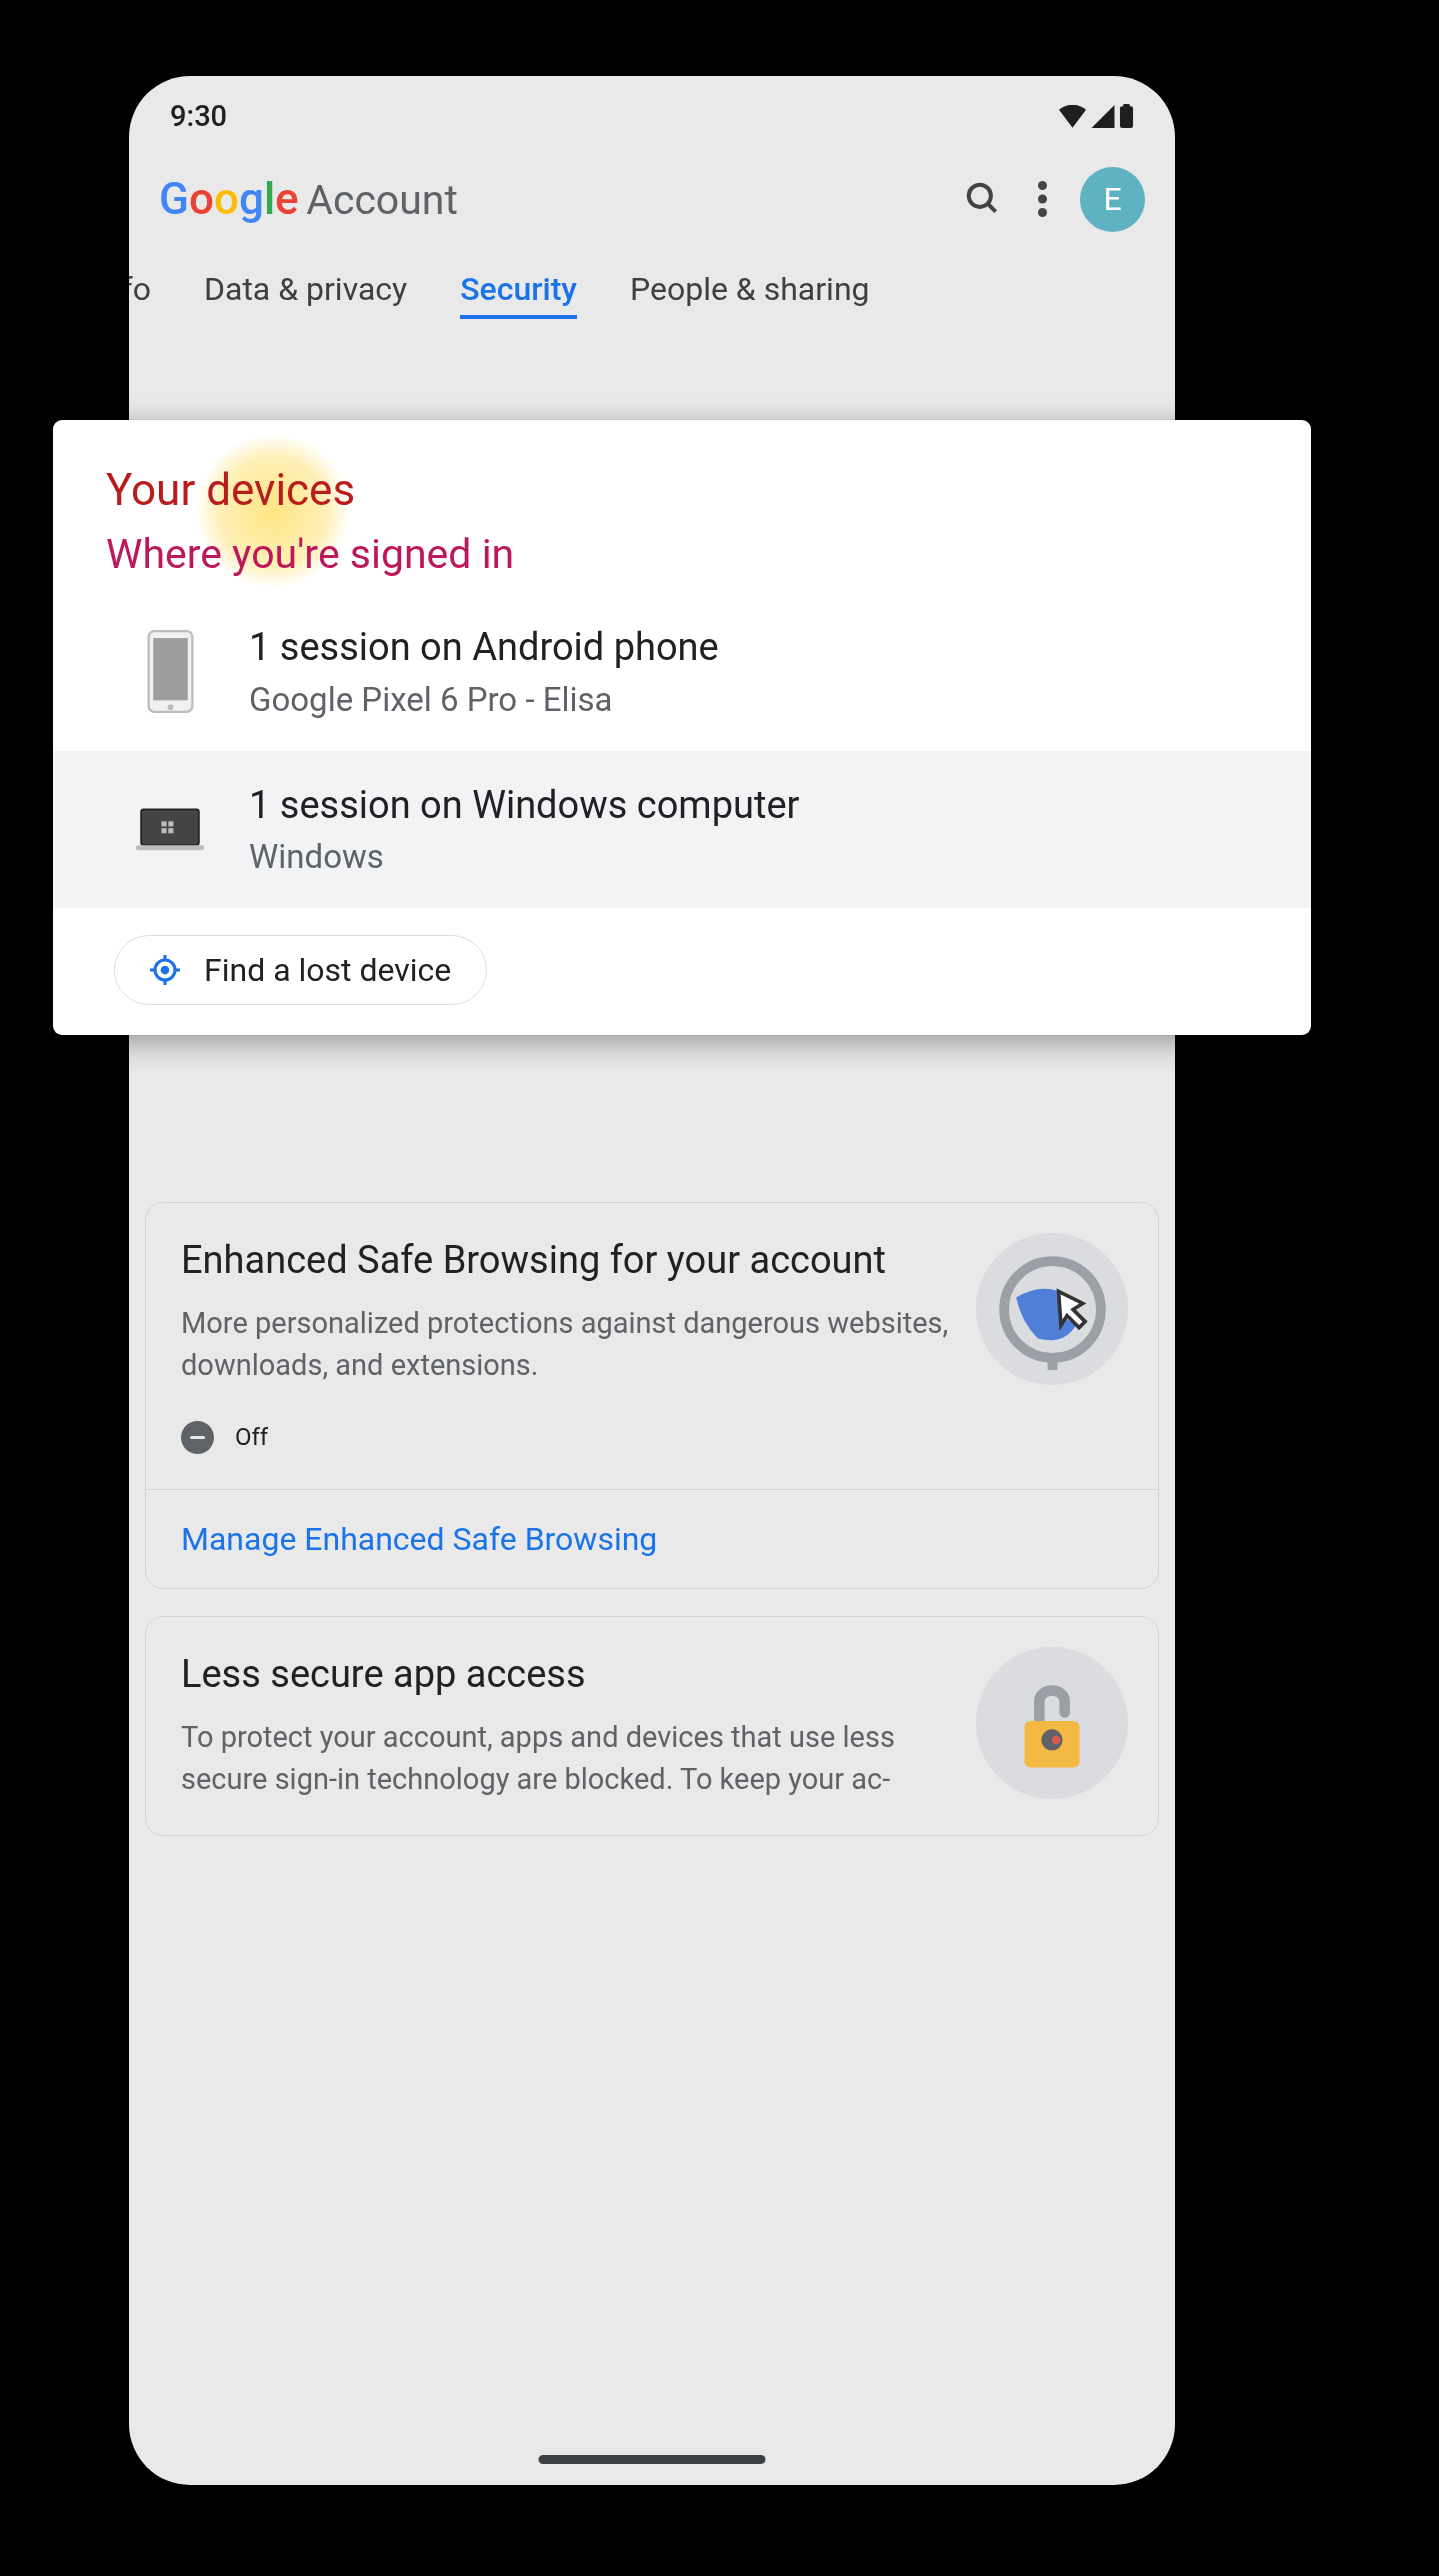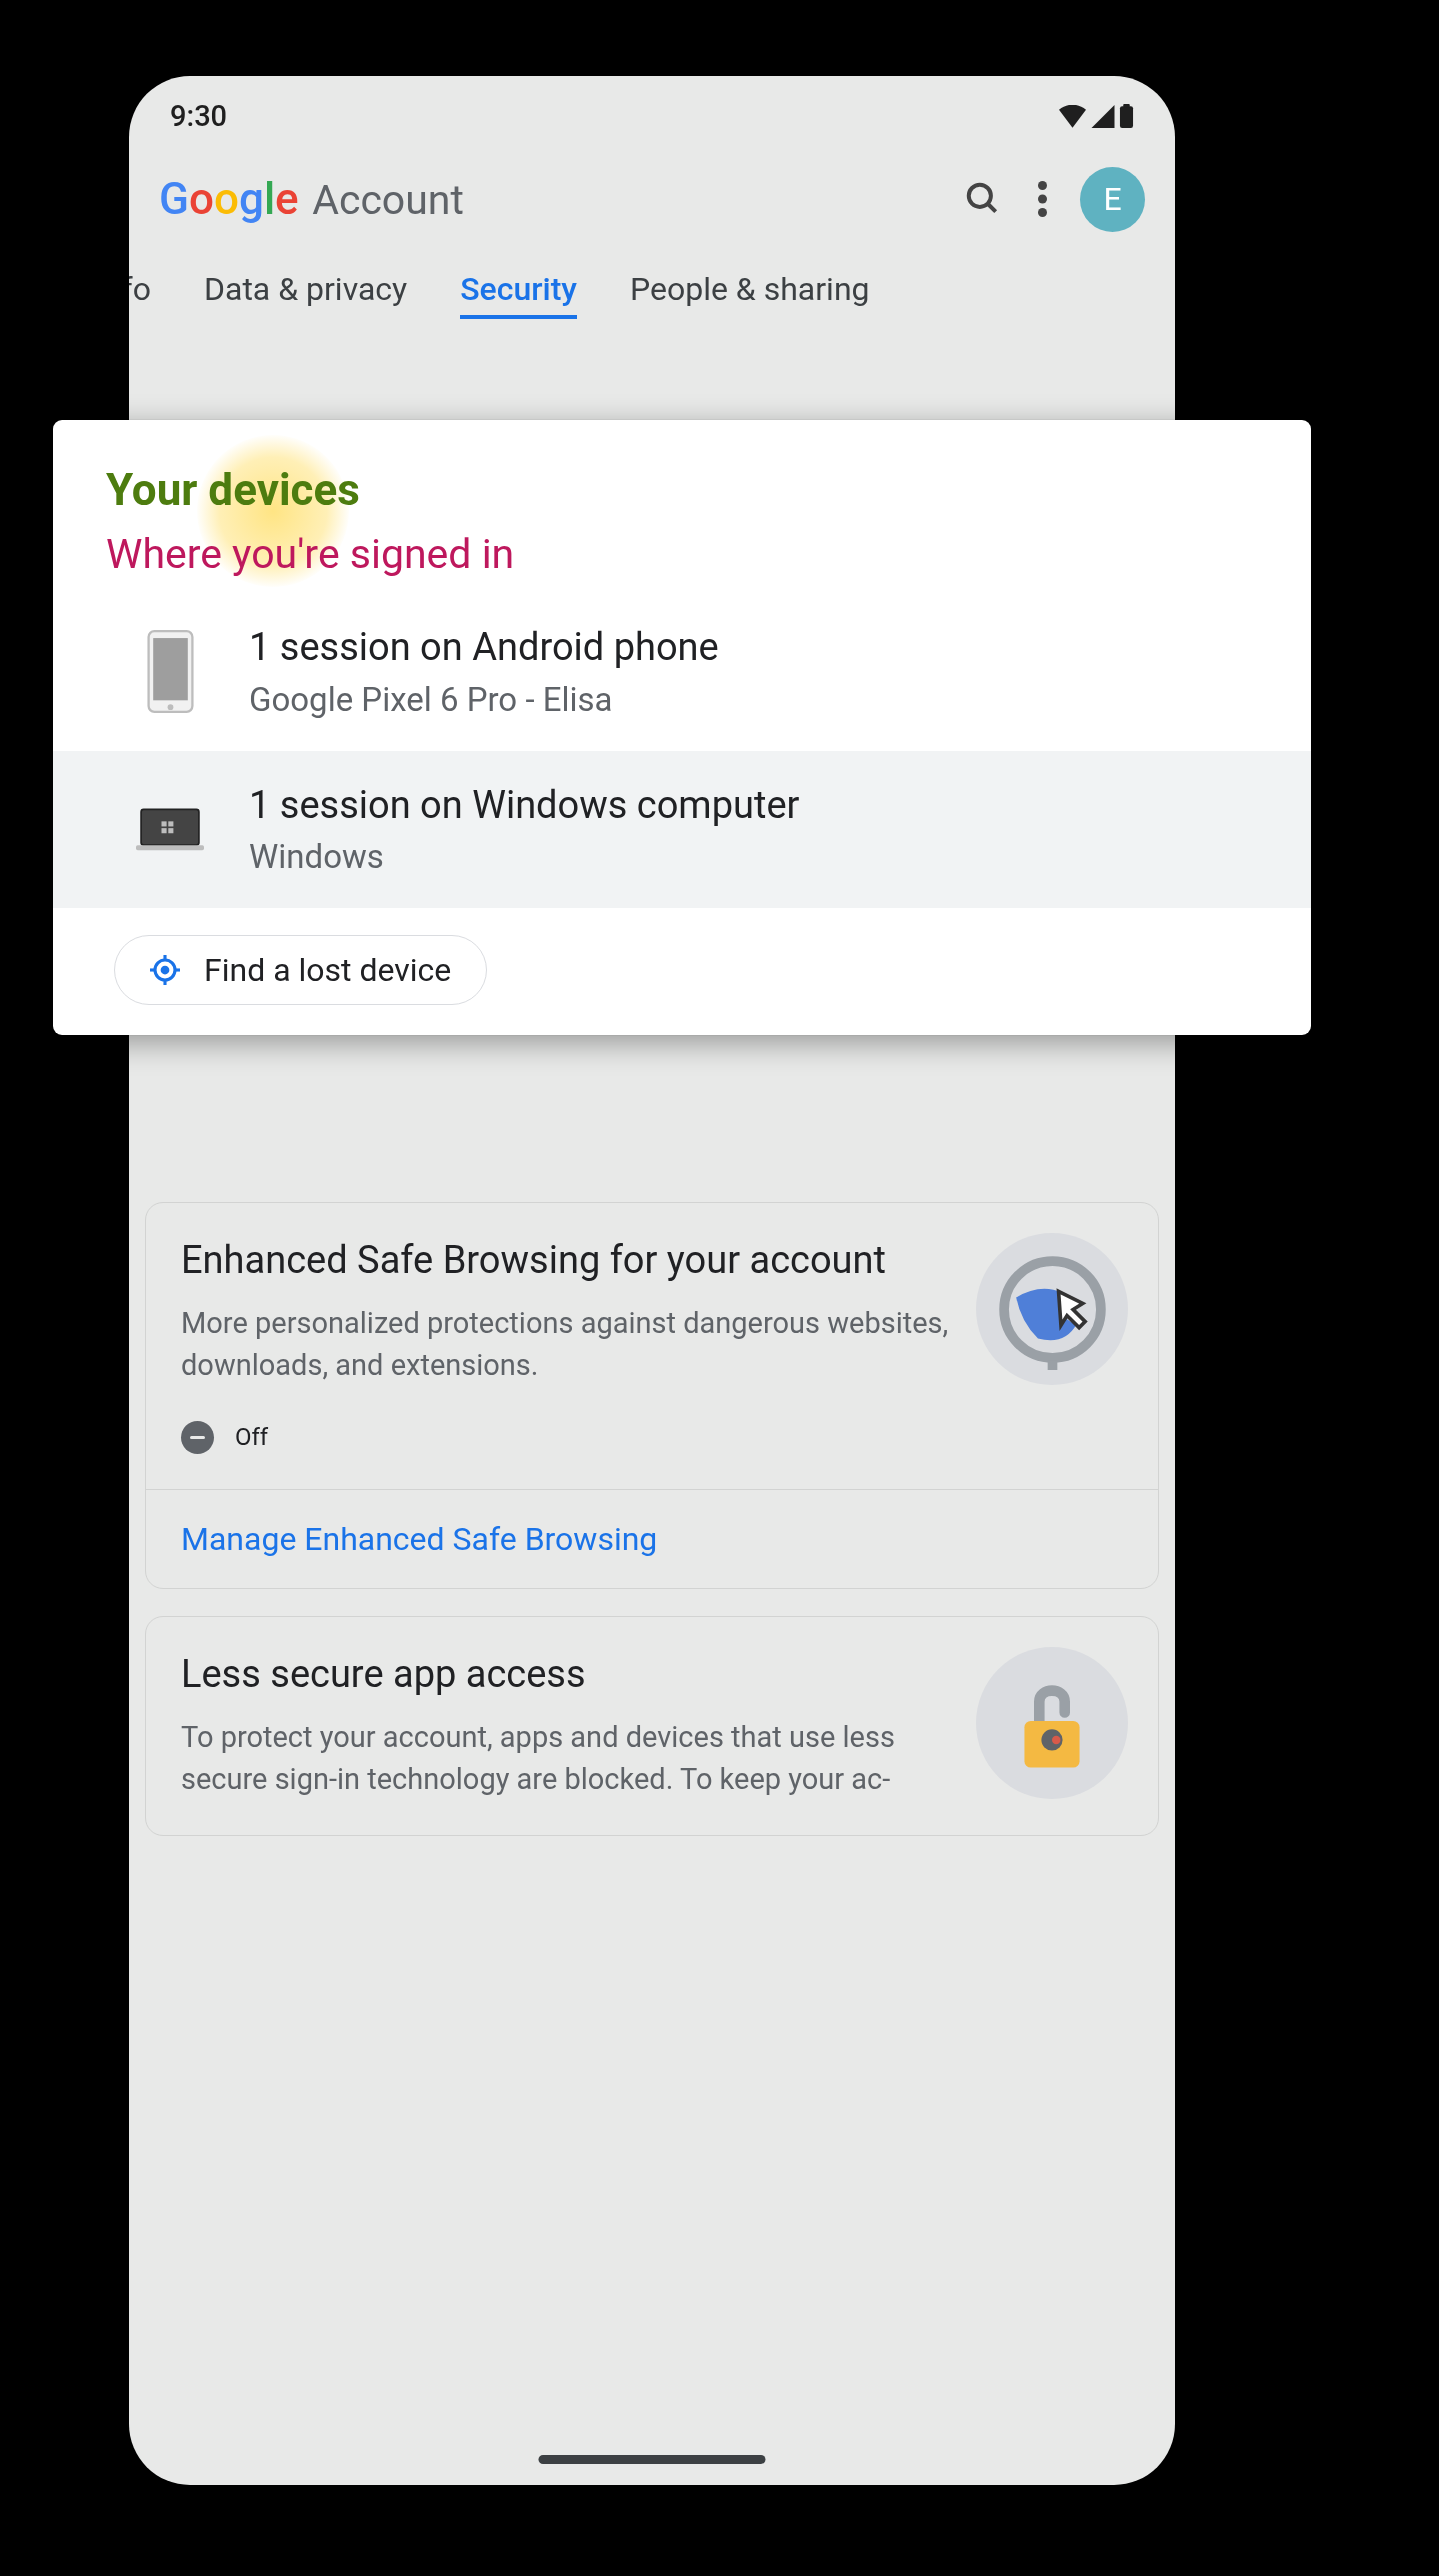--- a/index.html
+++ b/index.html
@@ -27,21 +27,21 @@
     font-weight: 500;
   }
   .status-icons { display: flex; gap: 4.5px; align-items: center; }
 
   .app-header {
     display: flex;
     align-items: center;
     padding: 26px 30px 23px 30px;
     gap: 15px;
   }
-  .app-title { flex: 1; display: flex; align-items: baseline; gap: 9px; }
+  .app-title { flex: 1; display: flex; align-items: baseline; gap: 3px; }
   .g-title { font-size: 44px; font-weight: 500; }
   .g-b { color: #4285F4; } .g-r { color: #EA4335; } .g-y { color: #FBBC05; } .g-g { color: #34A853; }
   .acct { font-size: 41px; color: #5f6368; font-weight: 400; margin-left: 4.5px; }
 
   .header-icon {
     width: 45px; height: 45px;
     display: flex; align-items: center; justify-content: center;
     color: #444;
   }
   .avatar {
@@ -80,21 +80,21 @@
   }
   .overlay-title-wrap { padding: 44px 53px 15px 53px; position: relative; }
   .highlight-circle {
     position: absolute;
     left: 144px; top: 15px;
     width: 152px; height: 152px;
     border-radius: 50%;
     background: radial-gradient(circle, rgba(255,224,110,0.85) 0%, rgba(255,224,110,0.5) 50%, rgba(255,224,110,0) 72%);
     z-index: 0;
   }
-  .overlay-title { font-size: 44px; color: #4d7c0f; font-weight: 700; position: relative; z-index: 1; }
+  .overlay-title { font-size: 44px; color: #b91c1c; font-weight: 400; position: relative; z-index: 1; }
   .overlay-sub { font-size: 41px; color: #be185d; margin-top: 14px; position: relative; z-index: 1; }
 
   .device-row {
     display: flex;
     align-items: center;
     gap: 45px;
     padding: 32px 53px 32px 83px;
   }
   .device-row.alt { background: #f1f3f4; }
   .device-icon { width: 68px; display: flex; justify-content: center; }

